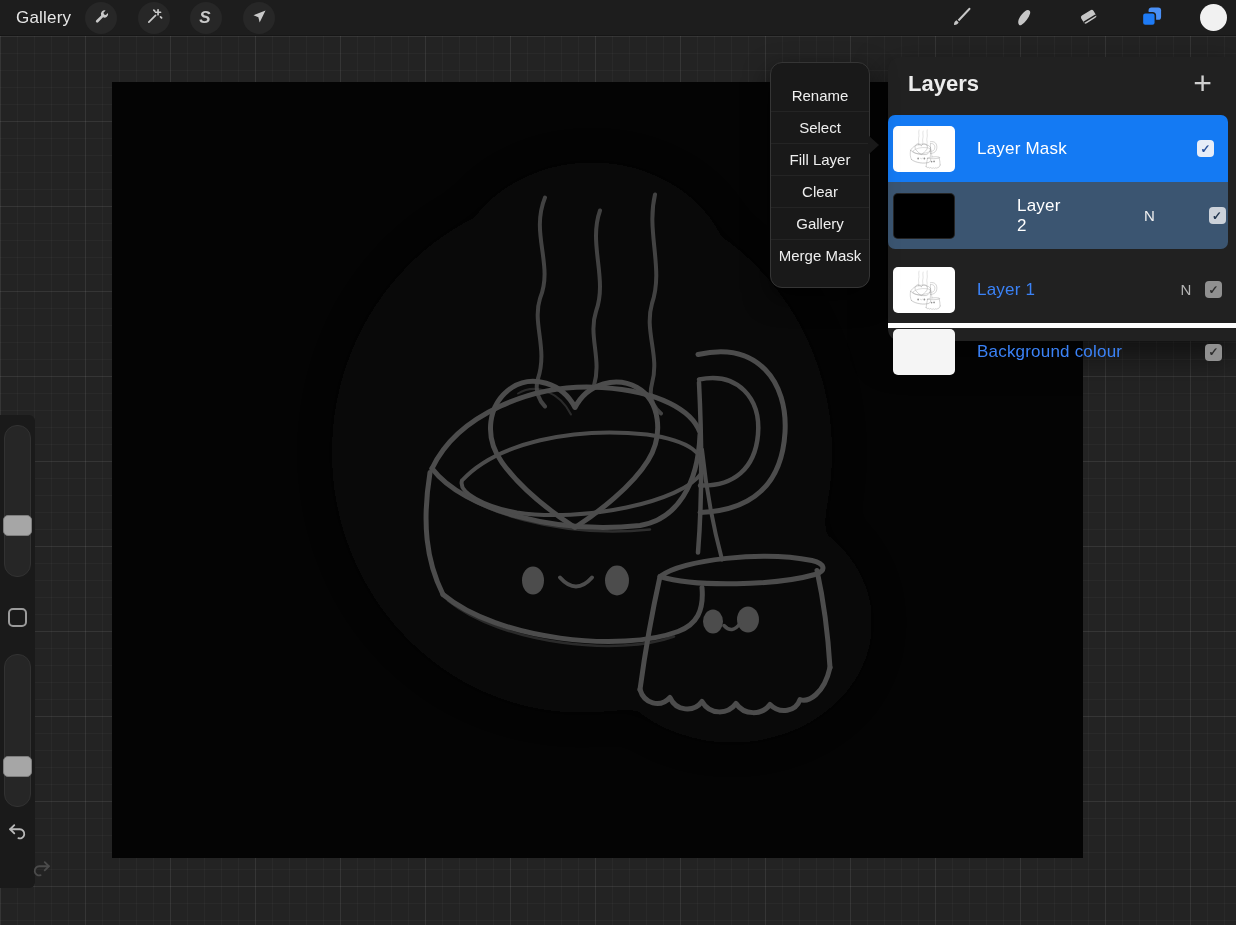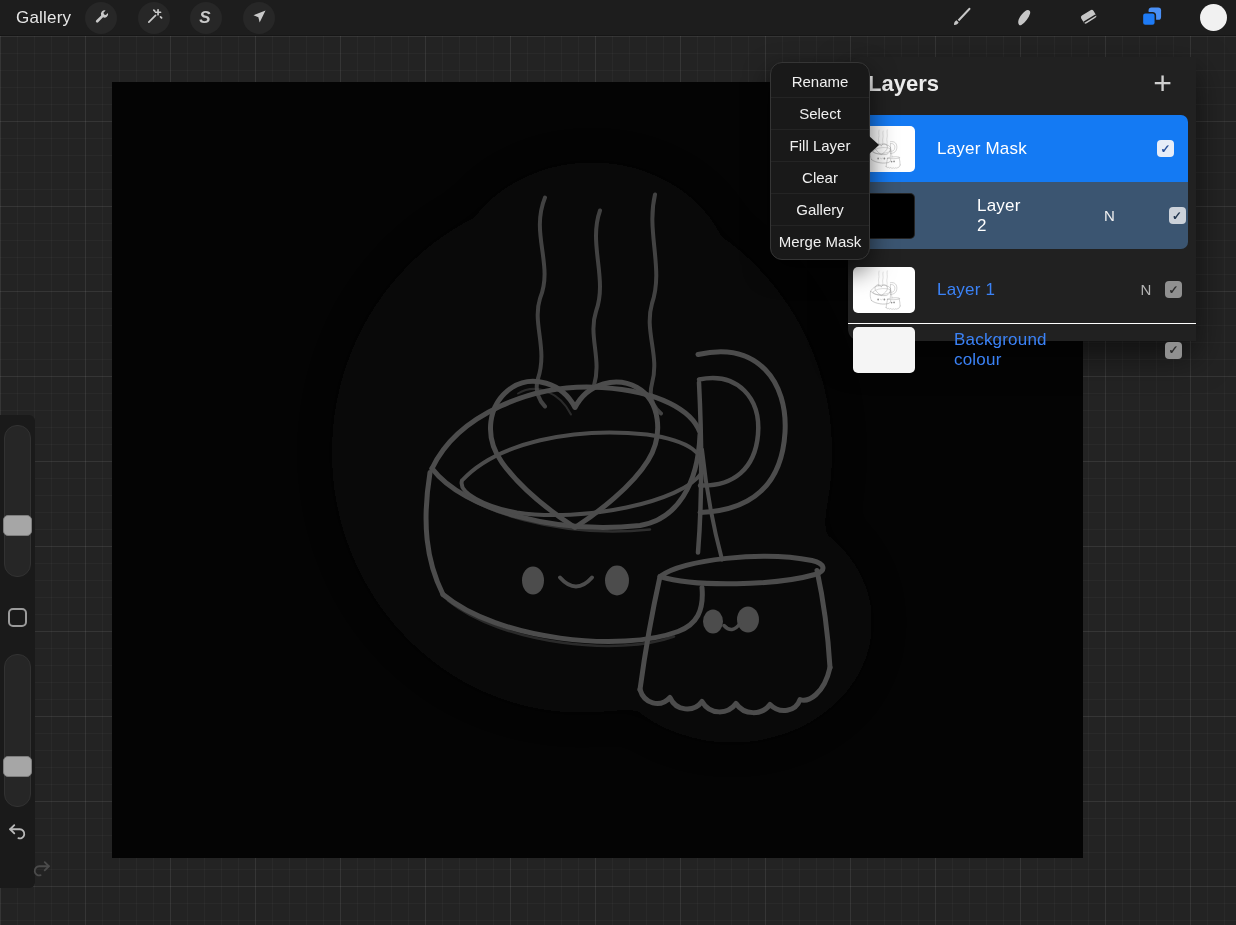--- a/index.html
+++ b/index.html
@@ -46,52 +46,52 @@
   .slider-handle { position:absolute; left:-2px; width:29px; height:21px; background:#a6a6a6;
                    border:1px solid #7d7d7d; border-radius:5px; cursor:grab; }
   .modify-btn { position:absolute; left:8px; top:193px; width:19px; height:19px; border:2px solid #9b9b9b;
                 border-radius:5px; cursor:pointer; }
   .undo-btn, .redo-btn { position:absolute; left:6px; width:23px; height:22px; cursor:pointer; }
   .undo-btn { top:406px; color:#b9b9b9; }
   .redo-btn { top:443px; color:#4b4b4b; }
   .undo-btn svg, .redo-btn svg { width:23px; height:22px; }
 
   
-  .layers-panel { position:absolute; left:848px; top:57px; width:348px; height:284px; background:#212121;
+  .layers-panel { position:absolute; left:888px; top:57px; width:348px; height:284px; background:#212121;
                   border-radius:12px 0 0 12px; box-shadow:0 14px 34px rgba(0,0,0,.55); z-index:20; }
   .panel-header { position:relative; height:58px; }
   .panel-title { position:absolute; left:20px; top:14px; color:#ececec; font-size:22px; font-weight:bold; }
   .add-layer { position:absolute; right:24px; top:8px; color:#cfcfcf; font-size:32px; font-weight:200;
                line-height:36px; cursor:pointer; }
   .layer-row { position:relative; height:67px; display:flex; align-items:center; cursor:pointer; }
   .row-0 { background:#147af3; width:340px; border-radius:7px 7px 0 0; }
   .row-1 { background:#3b5571; width:340px; border-radius:0 0 7px 7px;gap:40px; }
   .row-gap { height:7px; }
-  .row-3 { height:53px; border-top:1px solid #ffffff;gap:17px; }
+  .row-3 { height:53px; border-top:5px solid #ffffff; }
   .layer-thumb { width:62px; height:46px; margin-left:5px; border-radius:5px; background:#fff;
                  overflow:hidden; position:relative; flex:none; }
   .layer-thumb svg { position:absolute; inset:0; width:100%; height:100%; color:#8f8f8f; }
   .thumb-black { background:#000; box-shadow:inset 0 0 0 1px rgba(255,255,255,.14); }
   .thumb-white { background:#f5f5f5; }
   .layer-name { margin-left:22px; font-size:17px; color:#fff; letter-spacing:.2px; }
   .row-dim .layer-name { color:#3b82f6; }
   .row-spacer { flex:1; }
   .blend-letter { width:18px; text-align:center; font-size:15px; color:#f0f0f0; margin-right:10px; flex:none; }
   .row-dim .blend-letter { color:#b3b3b3; }
   .layer-check { width:17px; height:17px; border-radius:4px; margin-right:14px; flex:none;
                  display:flex; align-items:center; justify-content:center;
                  font-size:12px; font-weight:bold; cursor:pointer; }
   .check-blue { background:#e7edf8; color:#27509b; }
   .check-steel { background:#ccd2da; color:#22364f; }
   .check-gray  { background:#909090; color:#2d2d2d; }
 
   
   .context-menu { position:absolute; left:770px; top:62px; width:100px; background:#191919;
                   border:1px solid #353535; border-radius:12px; z-index:40;
-                  box-shadow:0 10px 26px rgba(0,0,0,.6); padding:2px 0; }
+                  box-shadow:0 10px 26px rgba(0,0,0,.6); padding:16px 0; }
   .menu-item { height:32px; display:flex; align-items:center; justify-content:center;
                color:#efefef; font-size:15px; white-space:nowrap; cursor:pointer; }
   .menu-item + .menu-item { border-top:1px solid #242424; }
   .menu-arrow { position:absolute; right:-10px; top:72px; width:0; height:0;
                 border-top:10px solid transparent; border-bottom:10px solid transparent;
                 border-left:11px solid #191919; }
 </style>
 </head>
 <body>
 

